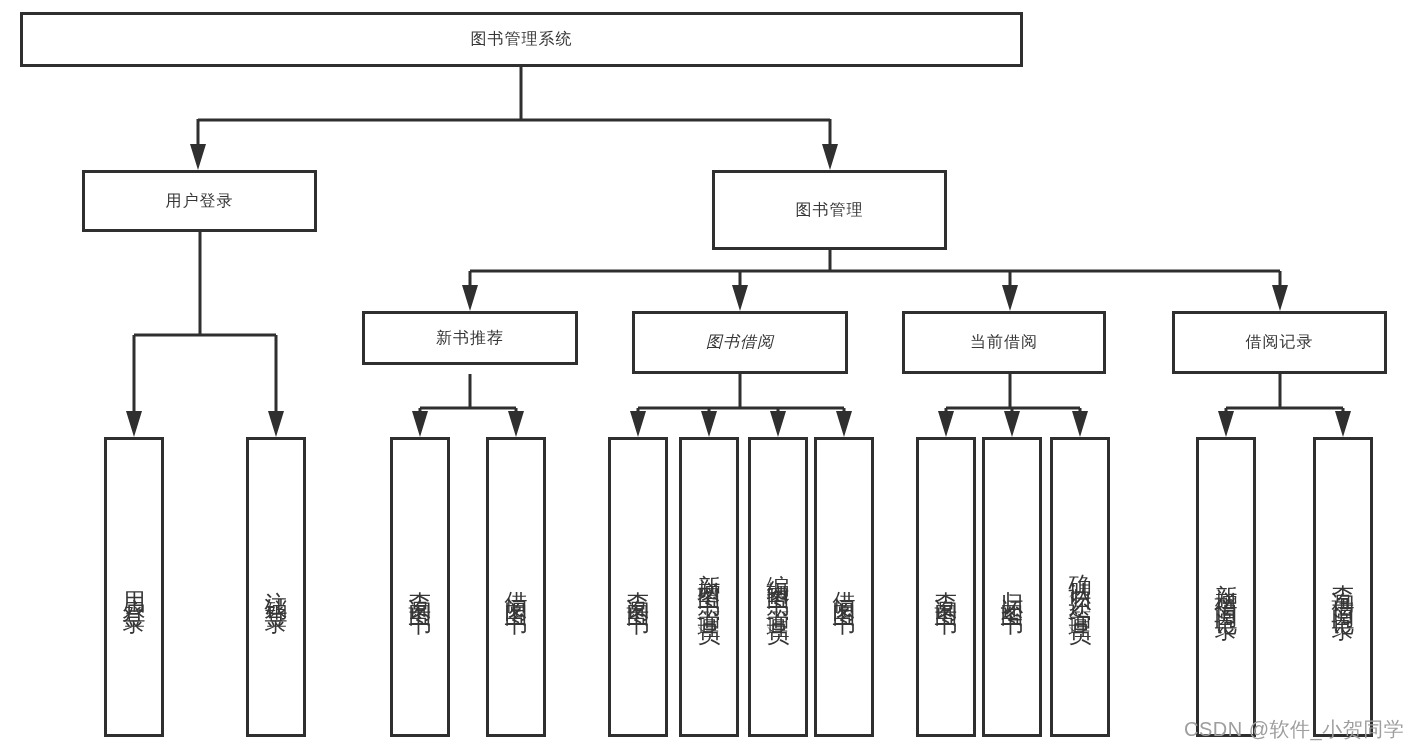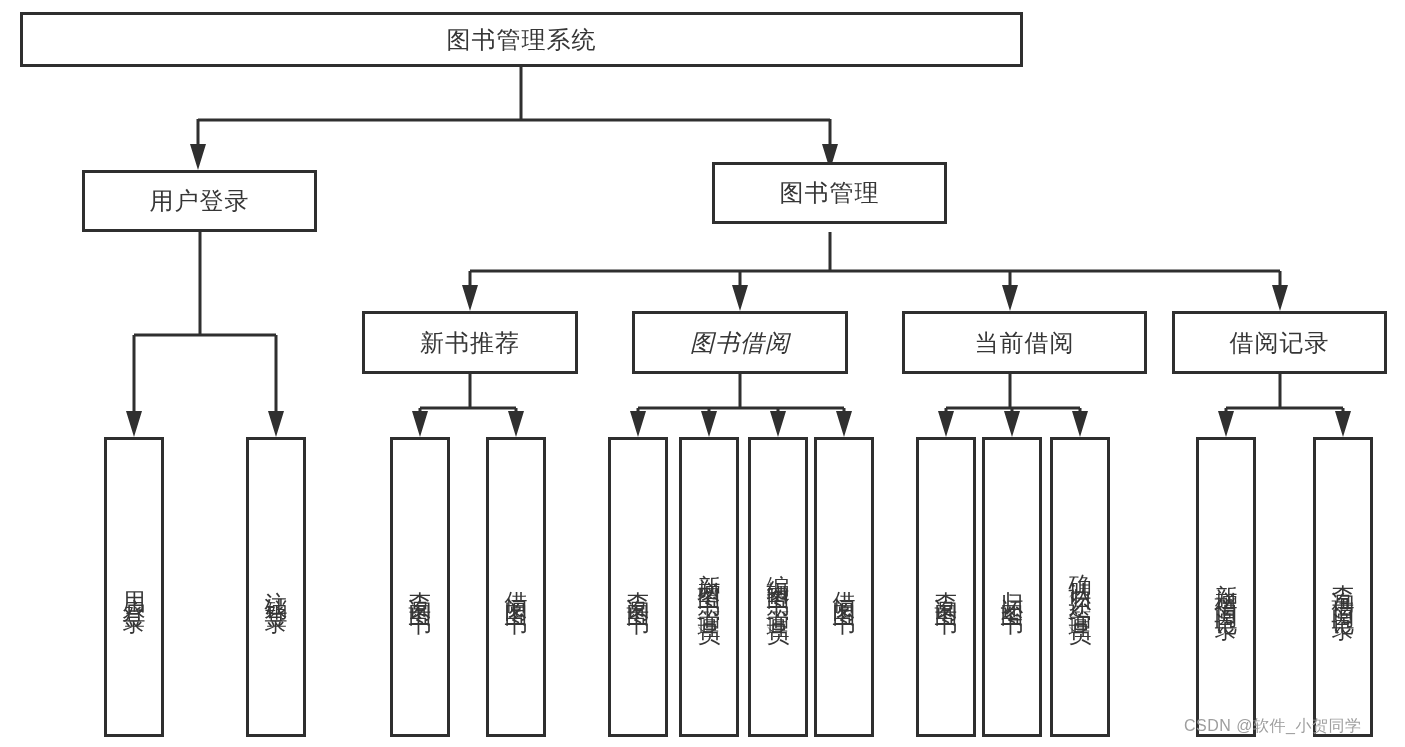--- a/index.html
+++ b/index.html
@@ -10,21 +10,21 @@
     font-family:"Liberation Sans",sans-serif;
     overflow:hidden;
   }
   #connector-layer{position:absolute;left:0;top:0;}
   .hnode{
     position:absolute;
     box-sizing:border-box;
     background:#ffffff;
     border:3px solid #2f2f2f;
     display:flex;align-items:center;justify-content:center;
-    font-size:24px;color:#363636;
+    font-size:16px;color:#363636;
     letter-spacing:1px;
     white-space:nowrap;
   }
   .vnode{
     position:absolute;
     box-sizing:border-box;
     background:#ffffff;
     border:3px solid #2f2f2f;
     display:flex;align-items:center;justify-content:center;
     width:60px;top:437px;height:300px;
@@ -33,21 +33,21 @@
   .vnode .vtext{
     writing-mode:vertical-lr;
     text-orientation:mixed;
     letter-spacing:7px;
     line-height:1;
     white-space:nowrap;
   }
   .watermark{
     position:absolute;
     left:1184px;top:716px;
-    font-size:16px;
+    font-size:20px;
     color:#9e9e9e;
     letter-spacing:0.5px;
     white-space:nowrap;
     z-index:5;
   }
 </style>
 </head>
 <body>
 
 <div id="canvas">
@@ -76,31 +76,31 @@
     <path d="M1218 411 h16 l-8 26 z M1335 411 h16 l-8 26 z" fill="#2f2f2f" stroke="none"></path>
   </svg>
 
   <div class="hnode" style="left:20px;top:12px;width:1003px;height:55px;">
     <span>图书管理系统</span>
   </div>
 
   <div class="hnode" style="left:82px;top:170px;width:235px;height:62px;">
     <span>用户登录</span>
   </div>
-  <div class="hnode" style="left:712px;top:162px;width:235px;height:62px;">
+  <div class="hnode" style="left:712px;top:170px;width:235px;height:80px;">
     <span>图书管理</span>
   </div>
 
-  <div class="hnode" style="left:362px;top:311px;width:216px;height:63px;">
+  <div class="hnode" style="left:362px;top:311px;width:216px;height:54px;">
     <span>新书推荐</span>
   </div>
   <div class="hnode" style="left:632px;top:311px;width:216px;height:63px;font-style:italic;">
     <span>图书借阅</span>
   </div>
-  <div class="hnode" style="left:902px;top:311px;width:245px;height:63px;">
+  <div class="hnode" style="left:902px;top:311px;width:204px;height:63px;">
     <span>当前借阅</span>
   </div>
   <div class="hnode" style="left:1172px;top:311px;width:215px;height:63px;align-items:center;">
     <span>借阅记录</span>
   </div>
 
   <div class="vnode" style="left:104px;">
     <span class="vtext">用户登录</span>
   </div>
   <div class="vnode" style="left:246px;">

